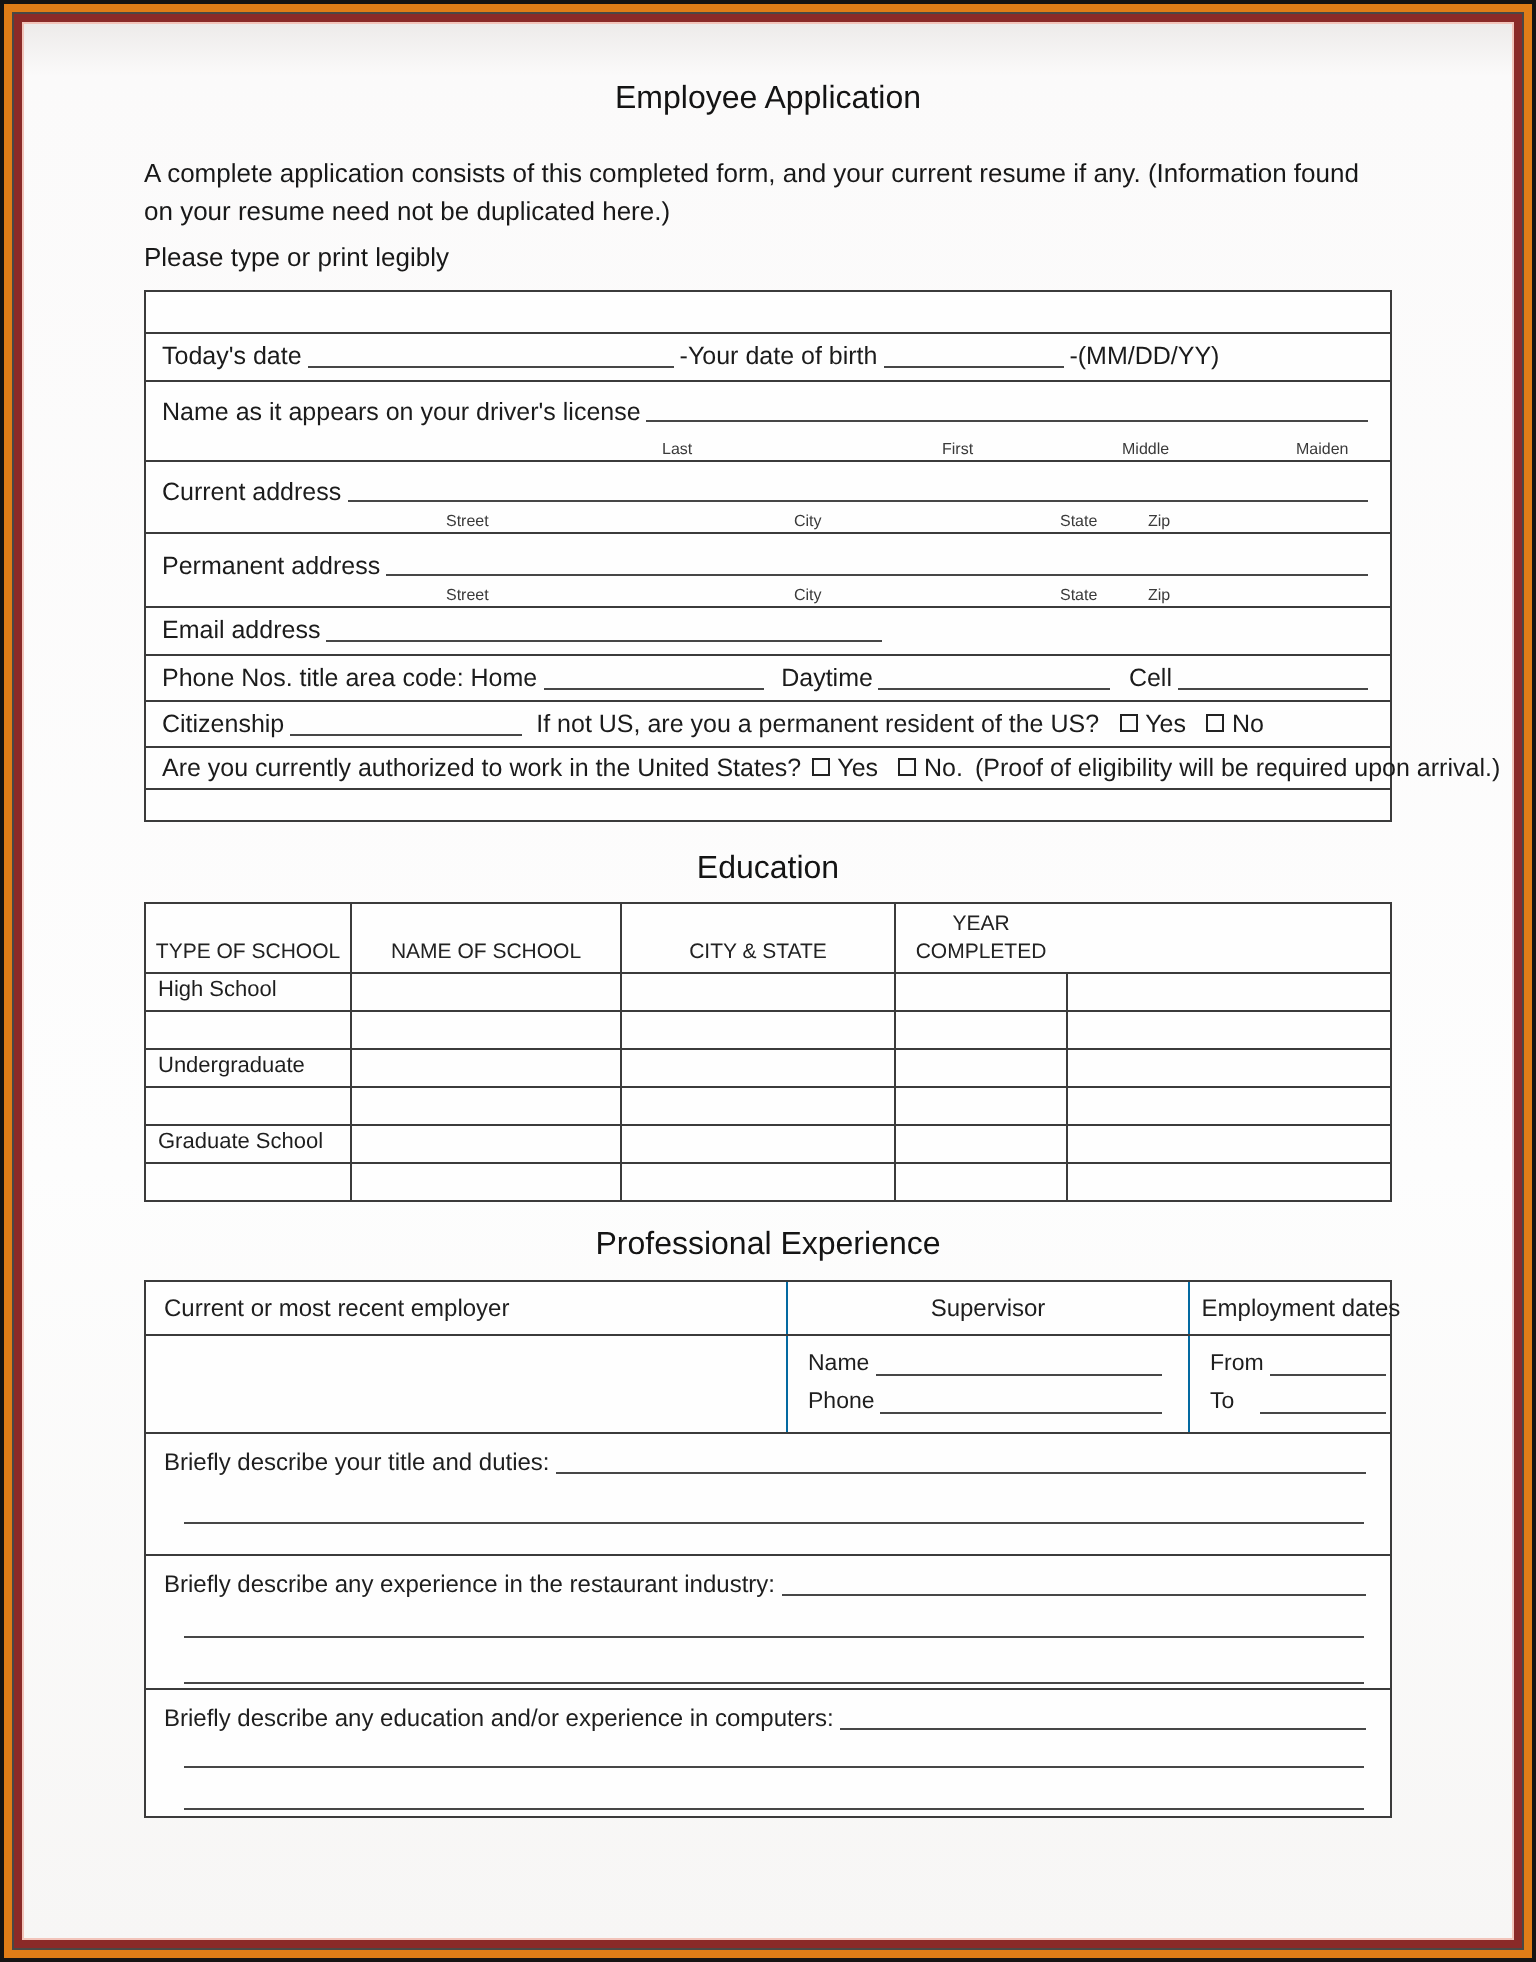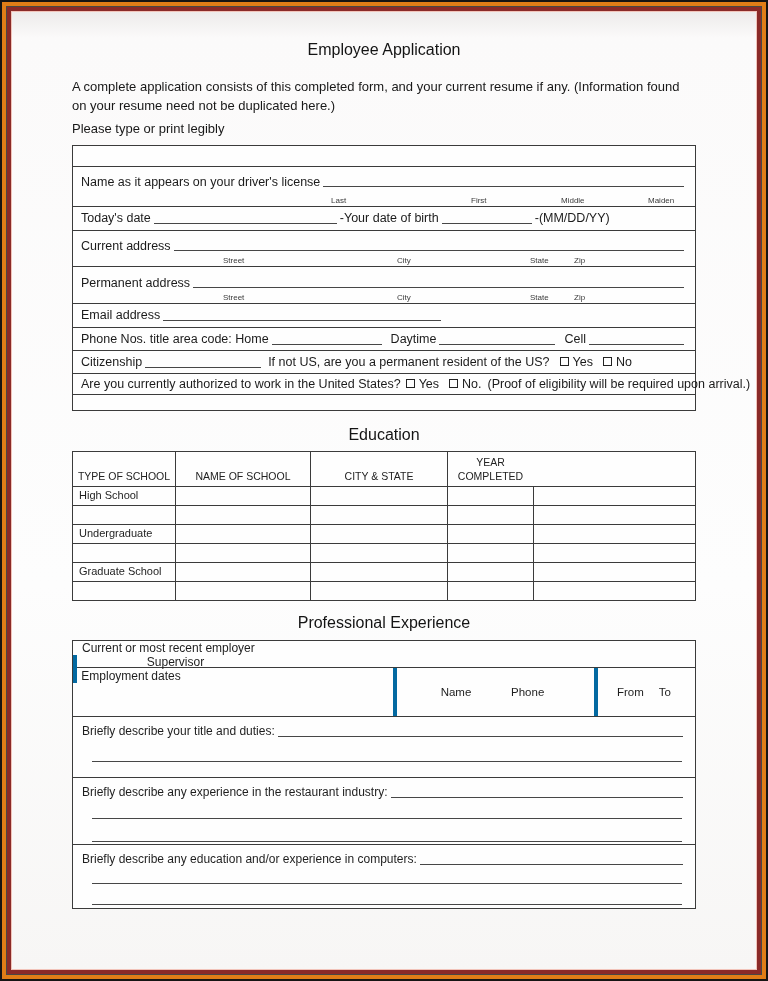--- a/index.html
+++ b/index.html
@@ -48,31 +48,31 @@
   .edu-cell.c4 { width:172px; }
   .edu-header { height:34px; }
   .edu-header .edu-cell { display:flex; align-items:flex-end; justify-content:center;
         text-align:center; font-size:10.5px; line-height:1.25; padding:2px 4px 3px; color:#222; }
   .edu-body { height:19px; }
   .edu-body .edu-cell { font-size:11px; padding:2px 0 0 6px; }
 
   
   .pe-table { margin-top:8px; }
   .pe-row { display:flex; border-top:1px solid #3b3b3b; }
-  .pe-row.first { border-top:none;flex-direction:column; }
-  .pe-cell { border-left:4px solid #0369a1; flex:none; }
+  .pe-row.first { border-top:none; }
+  .pe-cell { border-left:1px solid #0369a1; flex:none; }
   .pe-cell.p0 { border-left:none; width:320px; }
   .pe-cell.p1 { width:201px; }
   .pe-cell.p2 { width:112px; }
   .pe-header { height:26px; font-size:12px; }
   .pe-header .pe-cell { display:flex; align-items:center; }
   .pe-header .p0 { padding-left:9px; }
   .pe-header .p1, .pe-header .p2 { justify-content:center; }
   .pe-body { height:49px; }
-  .pe-body .pe-cell { display:flex; justify-content:space-evenly;
+  .pe-body .pe-cell { display:flex; flex-direction:column; justify-content:space-evenly;
         font-size:11.5px; padding:2px 10px; }
   .pe-line { display:flex; align-items:center; }
   .to-gap { margin-left:13px; }
   .desc-row { display:block; padding:7px 9px 0 9px; font-size:12px; }
   .desc-line { display:flex; align-items:center; }
   .contline { border-bottom:1px solid #474747; margin:0 4px 0 10px; }
   .r-duties { height:61px; }
   .r-duties .contline { margin-top:23px; }
   .r-rest { height:67px; }
   .r-rest .contline.a { margin-top:19px; }
@@ -91,35 +91,35 @@
     <div class="frame5">
      <div class="content">
 
       <div class="doc-title">Employee Application</div>
       <div class="intro">A complete application consists of this completed form, and your current resume if any. (Information found on your resume need not be duplicated here.)</div>
       <div class="instruction">Please type or print legibly</div>
 
       <div class="box tbl1">
         <div class="row first" style="height:20px"></div>
 
-        <div class="row top-align" style="height:40px; padding-top:8px">
-          <span class="lbl">Name as it appears on your driver's license</span>
-          <span class="u fill"></span>
-          <span class="sub" style="left:258px">Last</span>
-          <span class="sub" style="left:398px">First</span>
-          <span class="sub" style="left:488px">Middle</span>
-          <span class="sub" style="left:575px">Maiden</span>
-        </div>
-
         <div class="row" style="height:24px">
           <span class="lbl">Today's date</span>
           <span class="u" style="width:183px"></span>
           <span class="lbl">-Your date of birth</span>
           <span class="u" style="width:90px"></span>
           <span class="lbl">-(MM/DD/YY)</span>
+        </div>
+
+        <div class="row top-align" style="height:40px; padding-top:8px">
+          <span class="lbl">Name as it appears on your driver's license</span>
+          <span class="u fill"></span>
+          <span class="sub" style="left:258px">Last</span>
+          <span class="sub" style="left:398px">First</span>
+          <span class="sub" style="left:488px">Middle</span>
+          <span class="sub" style="left:575px">Maiden</span>
         </div>
 
         <div class="row top-align" style="height:36px; padding-top:8px">
           <span class="lbl">Current address</span>
           <span class="u fill"></span>
           <span class="sub" style="left:150px">Street</span>
           <span class="sub" style="left:324px">City</span>
           <span class="sub" style="left:457px">State</span>
           <span class="sub" style="left:501px">Zip</span>
         </div>

